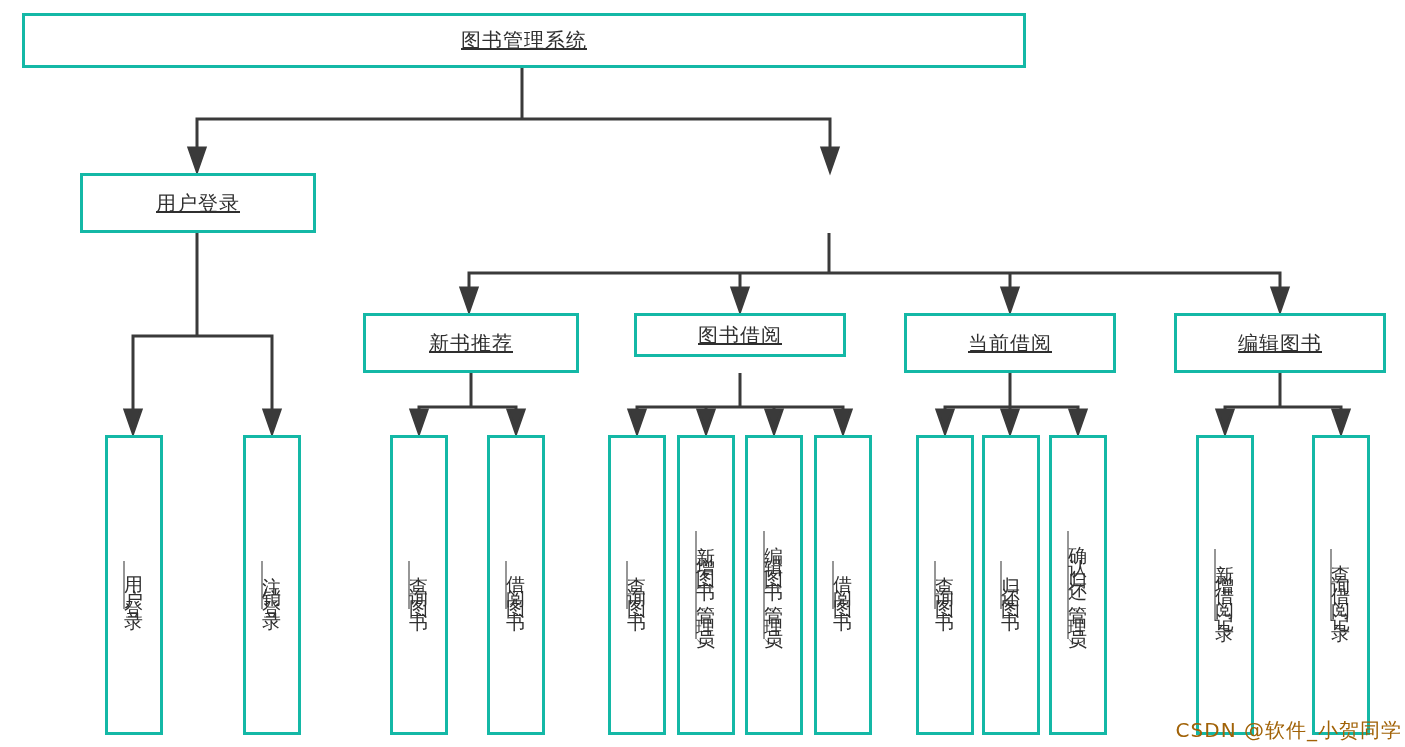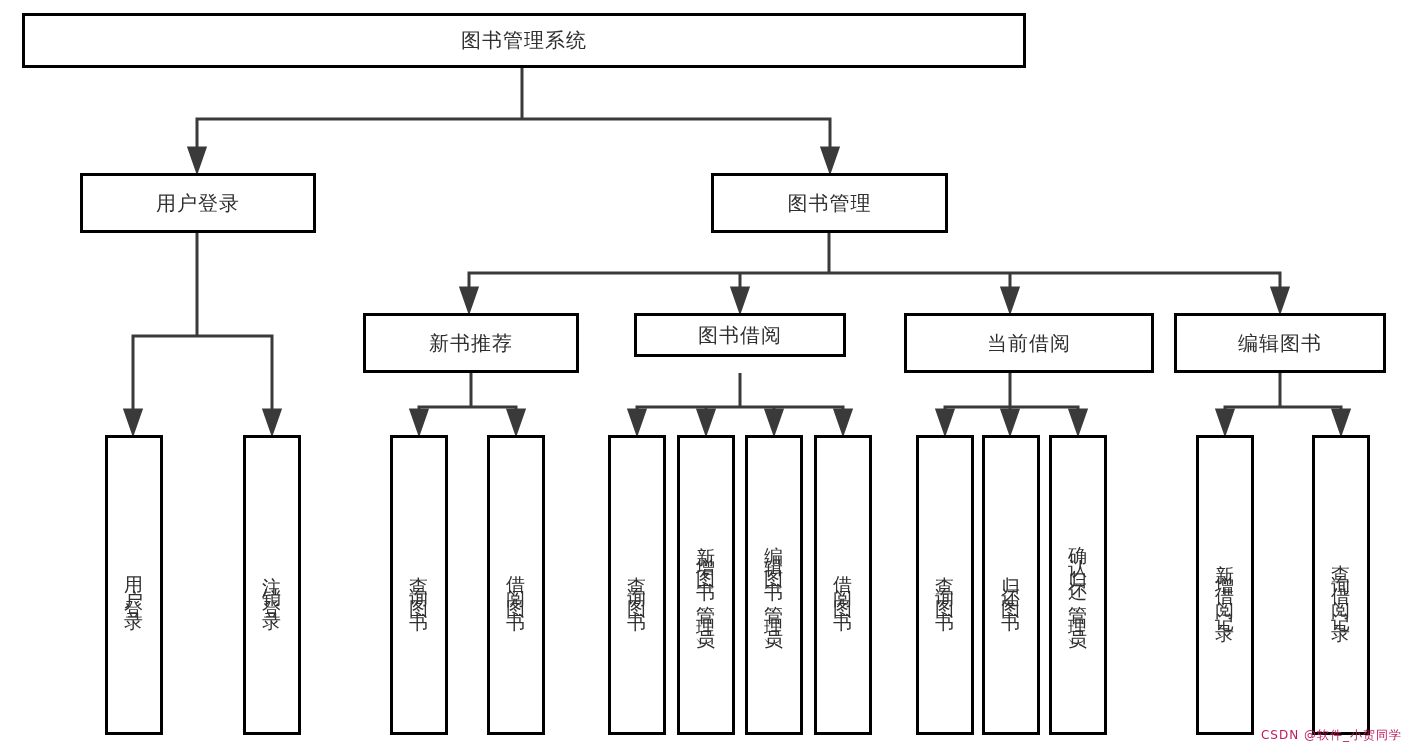--- a/index.html
+++ b/index.html
@@ -12,26 +12,27 @@
     font-family: "DejaVu Sans", "Liberation Sans", sans-serif;
   }
   #connectors {
     position: absolute;
     left: 0; top: 0;
     width: 1405px; height: 747px;
   }
   .box {
     position: absolute;
     box-sizing: border-box;
-    border: 3px solid #000000;
+    border: 3px solid #14b8a6;
     background: #ffffff;
     display: flex;
     align-items: center;
     justify-content: center;
     color: #2f2f2f;
+    text-decoration: underline;
   }
   .box.h span {
     font-size: 20px;
     letter-spacing: 1px;
     white-space: nowrap;
   }
   .box.v {
     width: 58px;
     height: 300px;
   }
@@ -40,22 +41,22 @@
     text-orientation: mixed;
     font-size: 19px;
     letter-spacing: 12px;
     line-height: 1;
     white-space: nowrap;
   }
   #watermark {
     position: absolute;
     right: 3px;
     bottom: 3px;
-    font-size: 12px;
-    color: #be185d;
+    font-size: 20px;
+    color: #a16207;
     letter-spacing: 1px;
     white-space: nowrap;
   }
 </style>
 </head>
 <body>
 
 <div id="canvas">
 
   <svg id="connectors" viewBox="0 0 1405 747" xmlns="http://www.w3.org/2000/svg">
@@ -110,31 +111,28 @@
     </g>
   </svg>
 
   <div class="box h" style="left:22px; top:13px; width:1004px; height:55px;">
     <span>图书管理系统</span>
   </div>
 
   <div class="box h" style="left:80px; top:173px; width:236px; height:60px;">
     <span>用户登录</span>
   </div>
-  <div class="box h" style="left:711px; top:173px; width:237px; height:60px;">
-    <span>图书管理</span>
-  </div>
 
   <div class="box h" style="left:363px; top:313px; width:216px; height:60px;">
     <span>新书推荐</span>
   </div>
   <div class="box h" style="left:634px; top:313px; width:212px; height:44px;">
     <span>图书借阅</span>
   </div>
-  <div class="box h" style="left:904px; top:313px; width:250px; height:60px;">
+  <div class="box h" style="left:904px; top:313px; width:212px; height:60px;">
     <span>当前借阅</span>
   </div>
   <div class="box h" style="left:1174px; top:313px; width:212px; height:60px;">
     <span>编辑图书</span>
   </div>
 
   <div class="box v" style="left:105px; top:435px;">
     <span>用户登录</span>
   </div>
   <div class="box v" style="left:243px; top:435px;">

